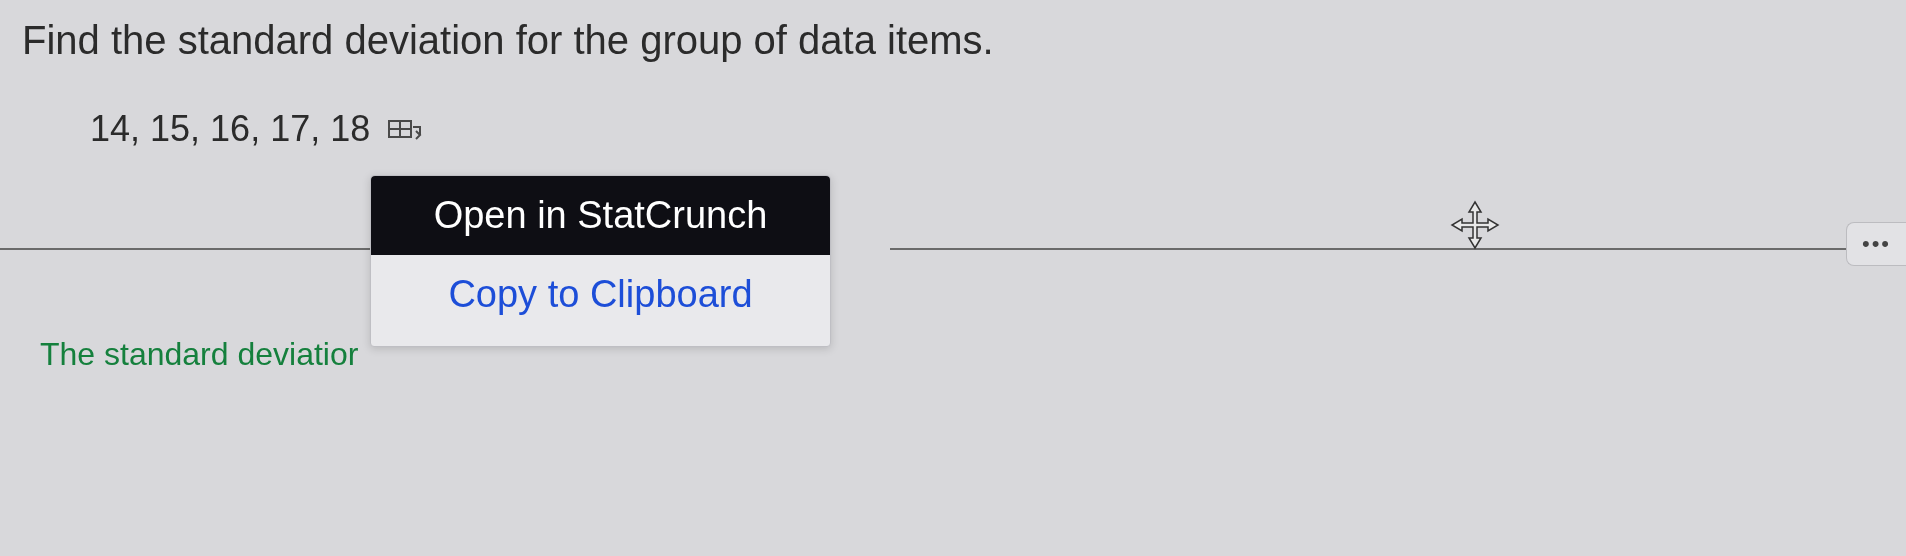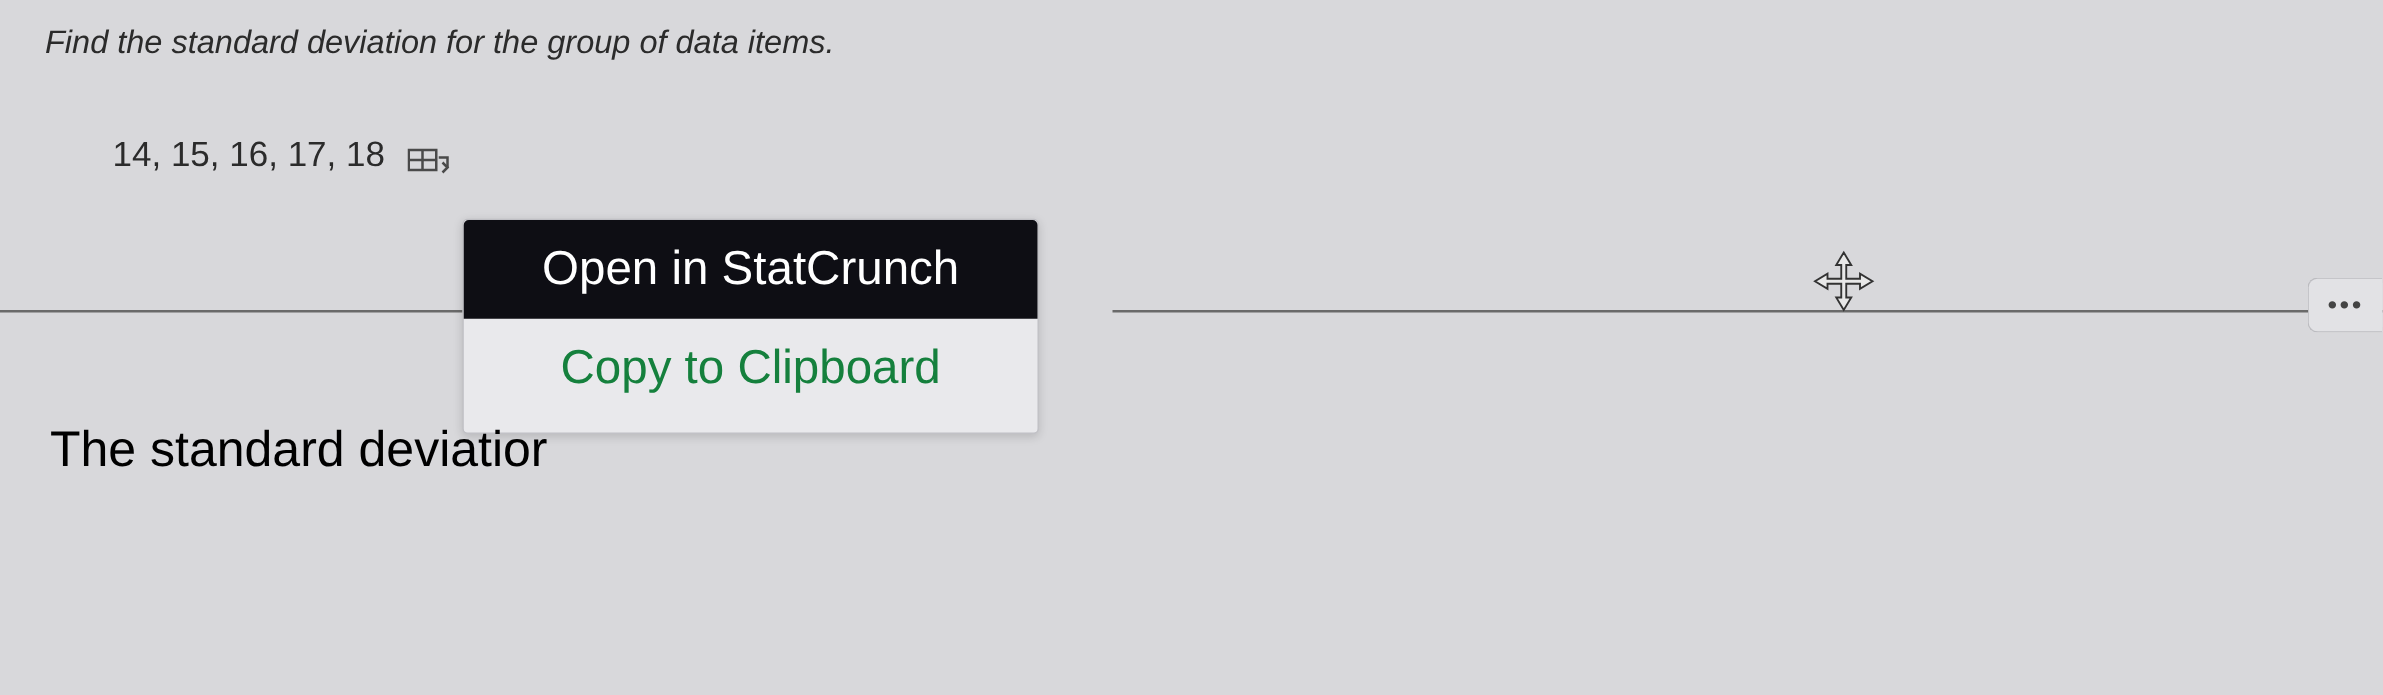--- a/index.html
+++ b/index.html
@@ -8,33 +8,32 @@
     height: 556px;
     background: #d8d8db;
     font-family: Arial, Helvetica, sans-serif;
     color: #2a2a2a;
     position: relative;
     overflow: hidden;
   }
   .question-text {
     position: absolute;
     top: 18px;
-    left: 36px;
-    font-size: 26px;
+    left: 22px;
+    font-size: 40px;
     color: #2b2b2b;
-    font-style: italic;
   }
   .data-row {
     position: absolute;
     top: 108px;
     left: 90px;
-    font-size: 28px;
+    font-size: 36px;
     color: #2b2b2b;
     display: flex;
-    align-items: flex-end;
+    align-items: center;
     gap: 18px;
   }
   .data-icon {
     display: inline-flex;
     align-items: center;
     justify-content: center;
     width: 34px;
     height: 24px;
     cursor: pointer;
   }
@@ -60,35 +59,35 @@
     width: 461px;
     background: #e9e9ec;
     border: 1px solid #bfbfc4;
     border-radius: 4px;
     box-shadow: 0 2px 8px rgba(0,0,0,0.15);
     padding: 0 0 12px 0;
   }
   .menu-item {
     font-size: 38px;
     padding: 18px 40px;
-    color: #15803d;
+    color: #1d4ed8;
     cursor: pointer;
     text-align: center;
   }
   .menu-item.selected {
     background: #0e0e14;
     color: #fff;
     border-radius: 4px 4px 0 0;
   }
   .answer-area {
     position: absolute;
     top: 330px;
     left: 40px;
-    font-size: 40px;
-    color: #000000;
+    font-size: 32px;
+    color: #15803d;
     line-height: 1.5;
   }
   .move-cursor {
     position: absolute;
     top: 200px;
     left: 1450px;
     width: 50px;
     height: 50px;
     color: #444;
   }

